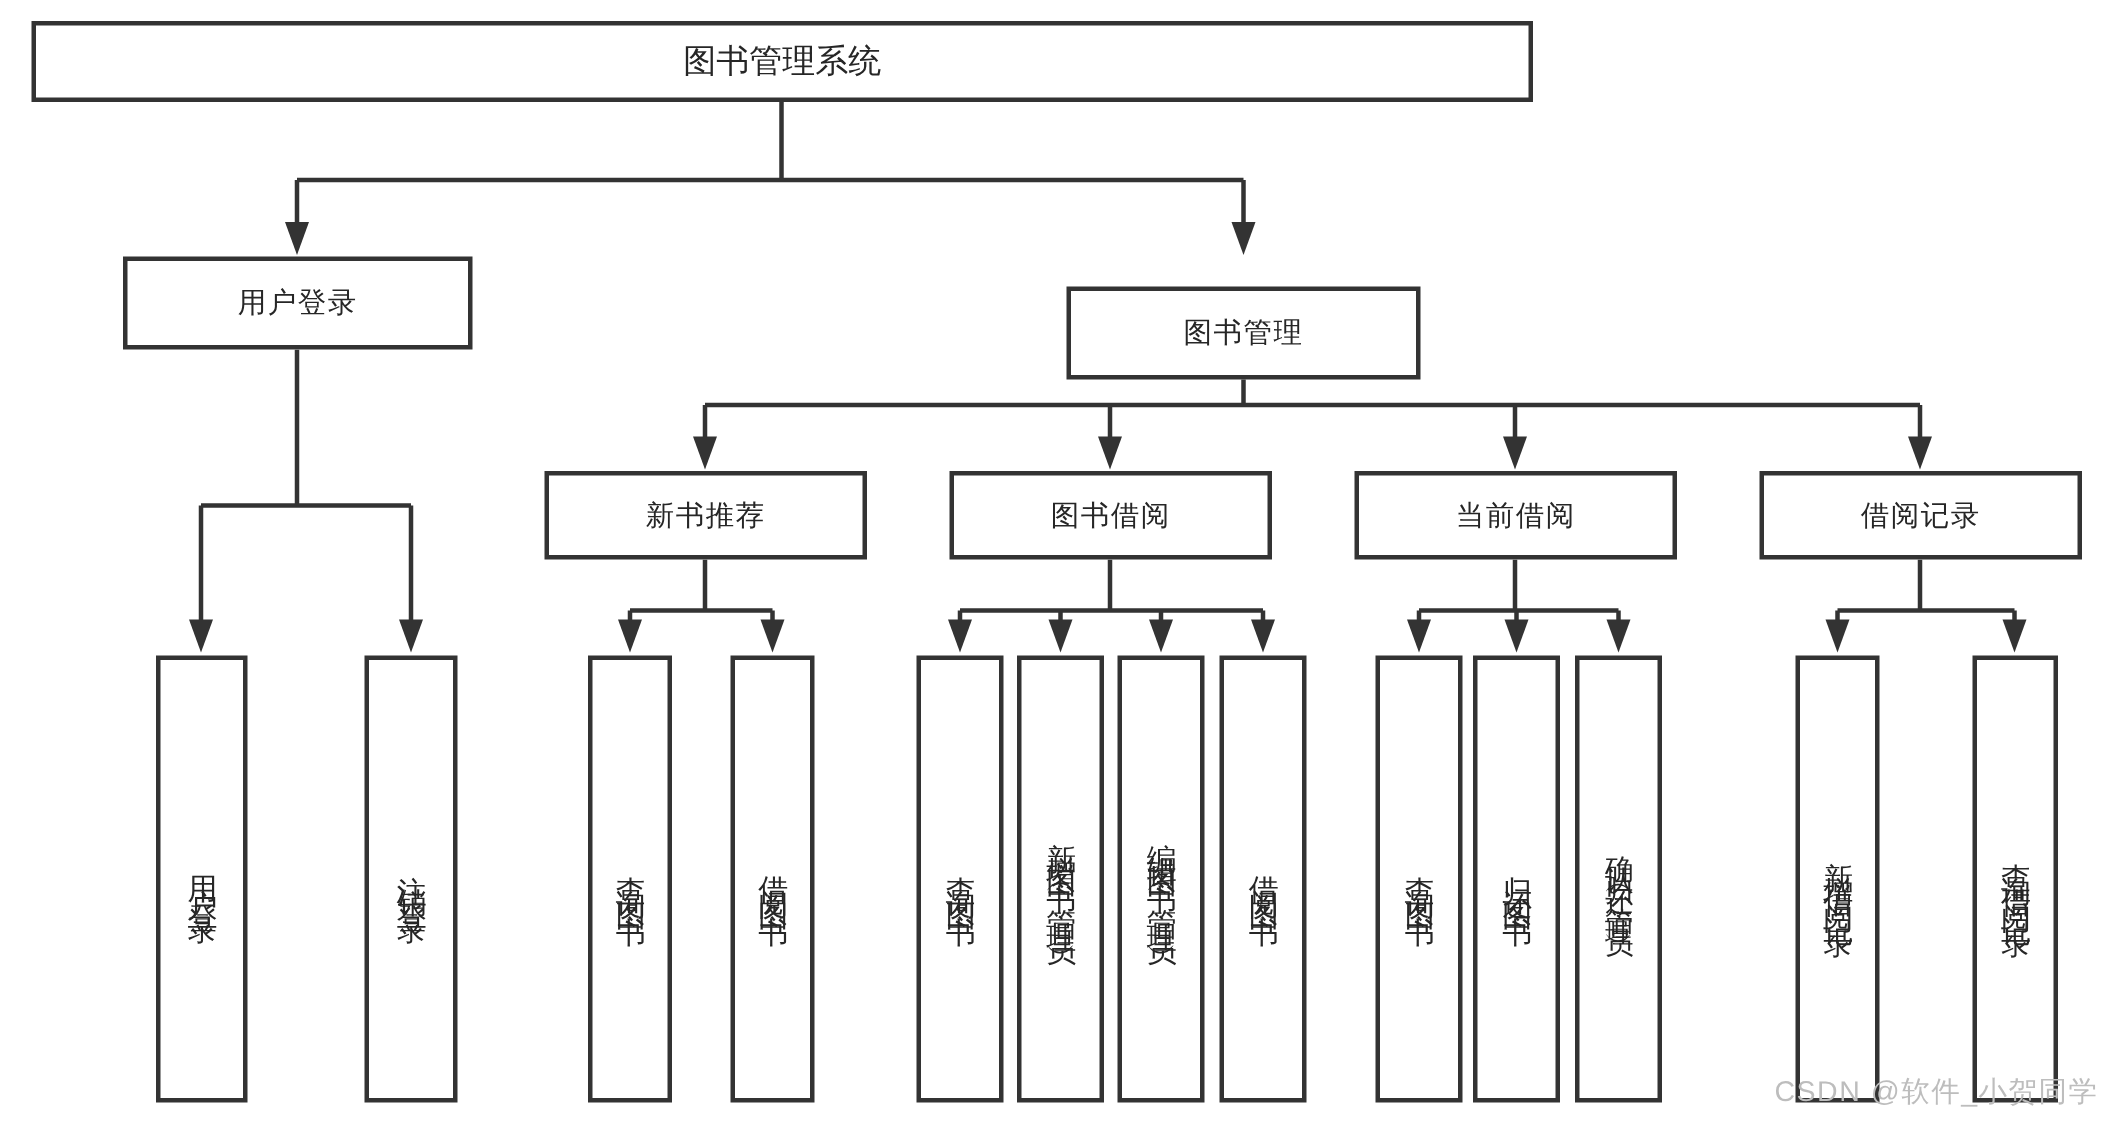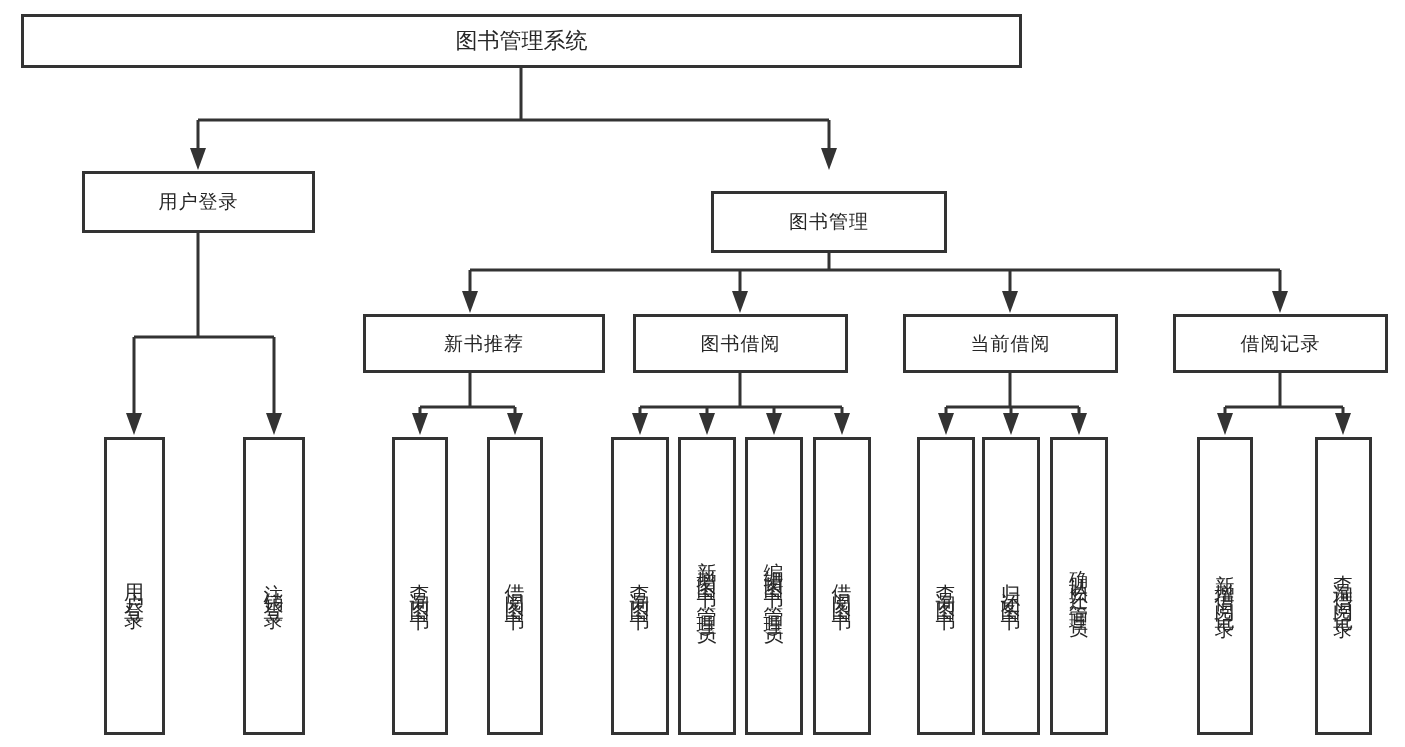--- a/index.html
+++ b/index.html
@@ -146,21 +146,21 @@
     <span>图书管理系统</span>
   </div>
 
   <div class="node h" style="left:82px; top:171px; width:233px; height:62px;">
     <span>用户登录</span>
   </div>
   <div class="node h" style="left:711px; top:171px; width:236px; height:62px;margin-top:20px;">
     <span>图书管理</span>
   </div>
 
-  <div class="node h" style="left:363px; top:314px; width:242px; height:59px;justify-content:center;">
+  <div class="node h" style="left:363px; top:314px; width:215px; height:59px;justify-content:center;">
     <span>新书推荐</span>
   </div>
   <div class="node h" style="left:633px; top:314px; width:215px; height:59px;font-family:Liberation Serif, serif;">
     <span>图书借阅</span>
   </div>
   <div class="node h" style="left:903px; top:314px; width:215px; height:59px;">
     <span>当前借阅</span>
   </div>
   <div class="node h" style="left:1173px; top:314px; width:215px; height:59px;">
     <span>借阅记录</span>
@@ -203,14 +203,15 @@
     <span class="vtext" style="font-size:19px; letter-spacing:7px;">确认归还（管理员）</span>
   </div>
 
   <div class="leaf" style="left:1197px; width:56px;">
     <span class="vtext">新增借阅记录</span>
   </div>
   <div class="leaf" style="left:1315px; width:57px;">
     <span class="vtext">查询借阅记录</span>
   </div>
 
+  <div class="watermark">CSDN @软件_小贺同学</div>
 
 </div>
 
 </body></html>

